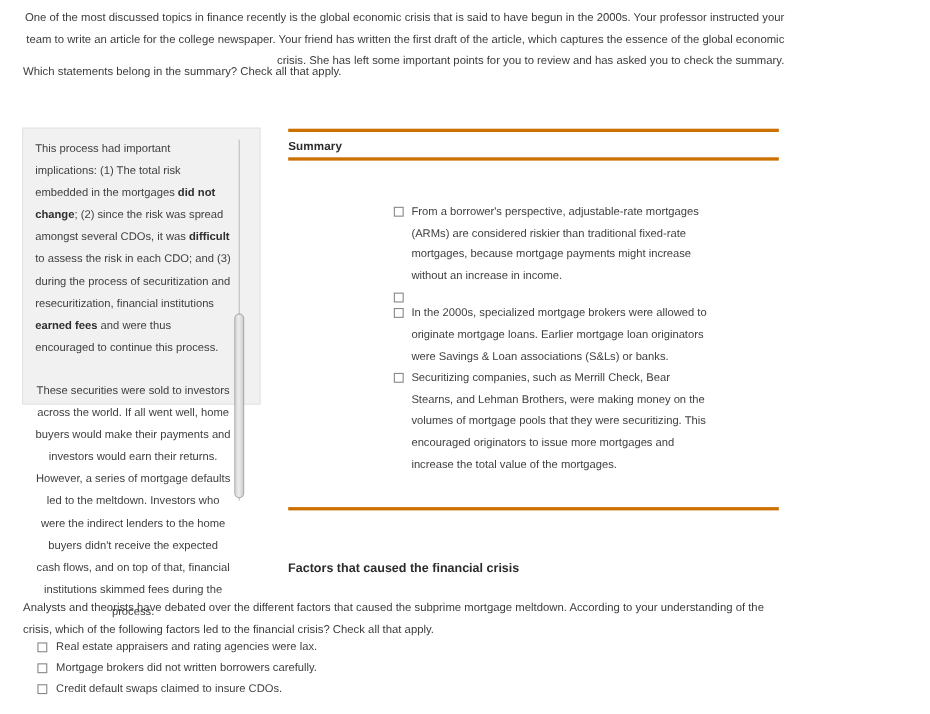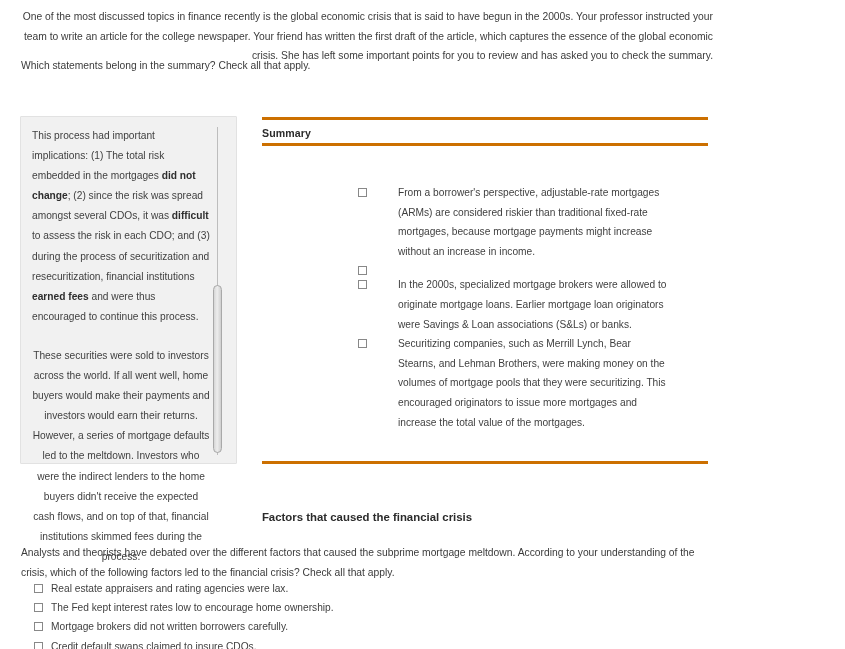--- a/index.html
+++ b/index.html
@@ -27,21 +27,21 @@
     left: 21px; top: 56px; width: 692px;
     font-size: 10.3px;
     line-height: 19.5px;
     color: #3b3b3b;
   }
 
   
   .scrollpanel {
     position: absolute;
     left: 20px; top: 116px;
-    width: 217px; height: 348px;
+    width: 217px; height: 252px;
     background: #f1f1f1;
     border: 1px solid #e2e2e2;
     border-radius: 1px;
   }
   .scrollpanel-inner {
     position: absolute;
     left: 11px; top: 9px;
     width: 178px;
     font-size: 10.2px;
     line-height: 20.1px;
@@ -107,21 +107,21 @@
     background: #ffffff;
     margin-top: 5px;
     margin-right: 7px;
   }
   .checklabel {
     font-size: 10.2px;
     line-height: 19.6px;
     color: #3f3f3f;
   }
   .summary-body .checkrow { margin-left: 96px; }
-  .summary-body .checklabel { width: 273px; margin-left: 24px; }
+  .summary-body .checklabel { width: 273px; }
 
   
   .factors-title {
     position: absolute;
     left: 21px; top: 511px; width: 692px;
     text-align: center;
     font-size: 11.4px;
     font-weight: bold;
     color: #2b2b2b;
   }
@@ -169,39 +169,35 @@
       </div>
       <div class="checkrow">
         <span class="checkbox"></span>
       </div>
       <div class="checkrow">
         <span class="checkbox"></span>
         <span class="checklabel">In the 2000s, specialized mortgage brokers were allowed to originate mortgage loans. Earlier mortgage loan originators were Savings &amp; Loan associations (S&amp;Ls) or banks.</span>
       </div>
       <div class="checkrow">
         <span class="checkbox"></span>
-        <span class="checklabel">Securitizing companies, such as Merrill Lynch, Bear Stearns, and Lehman Brothers, were making money on the volumes of mortgage pools that they were securitizing. This encouraged originators to issue more mortgages and increase the total value of the mortgages.</span>
+        <span class="checklabel">Securitizing companies, such as Merrill Check, Bear Stearns, and Lehman Brothers, were making money on the volumes of mortgage pools that they were securitizing. This encouraged originators to issue more mortgages and increase the total value of the mortgages.</span>
       </div>
     </div>
     <hr class="rule">
   </div>
 
   <div class="factors-title">Factors that caused the financial crisis</div>
   <div class="factors-intro">Analysts and theorists have debated over the different factors that caused the subprime mortgage meltdown. According to your understanding of the crisis, which of the following factors led to the financial crisis? Check all that apply.</div>
   <div class="factors-list">
     <div class="checkrow">
       <span class="checkbox"></span>
       <span class="checklabel">Real estate appraisers and rating agencies were lax.</span>
     </div>
     <div class="checkrow">
       <span class="checkbox"></span>
-      <span class="checklabel">The Fed kept interest rates low to encourage home ownership.</span>
-    </div>
-    <div class="checkrow">
-      <span class="checkbox"></span>
       <span class="checklabel">Mortgage brokers did not written borrowers carefully.</span>
     </div>
     <div class="checkrow">
       <span class="checkbox"></span>
       <span class="checklabel">Credit default swaps claimed to insure CDOs.</span>
     </div>
   </div>
 
 </div>
 

